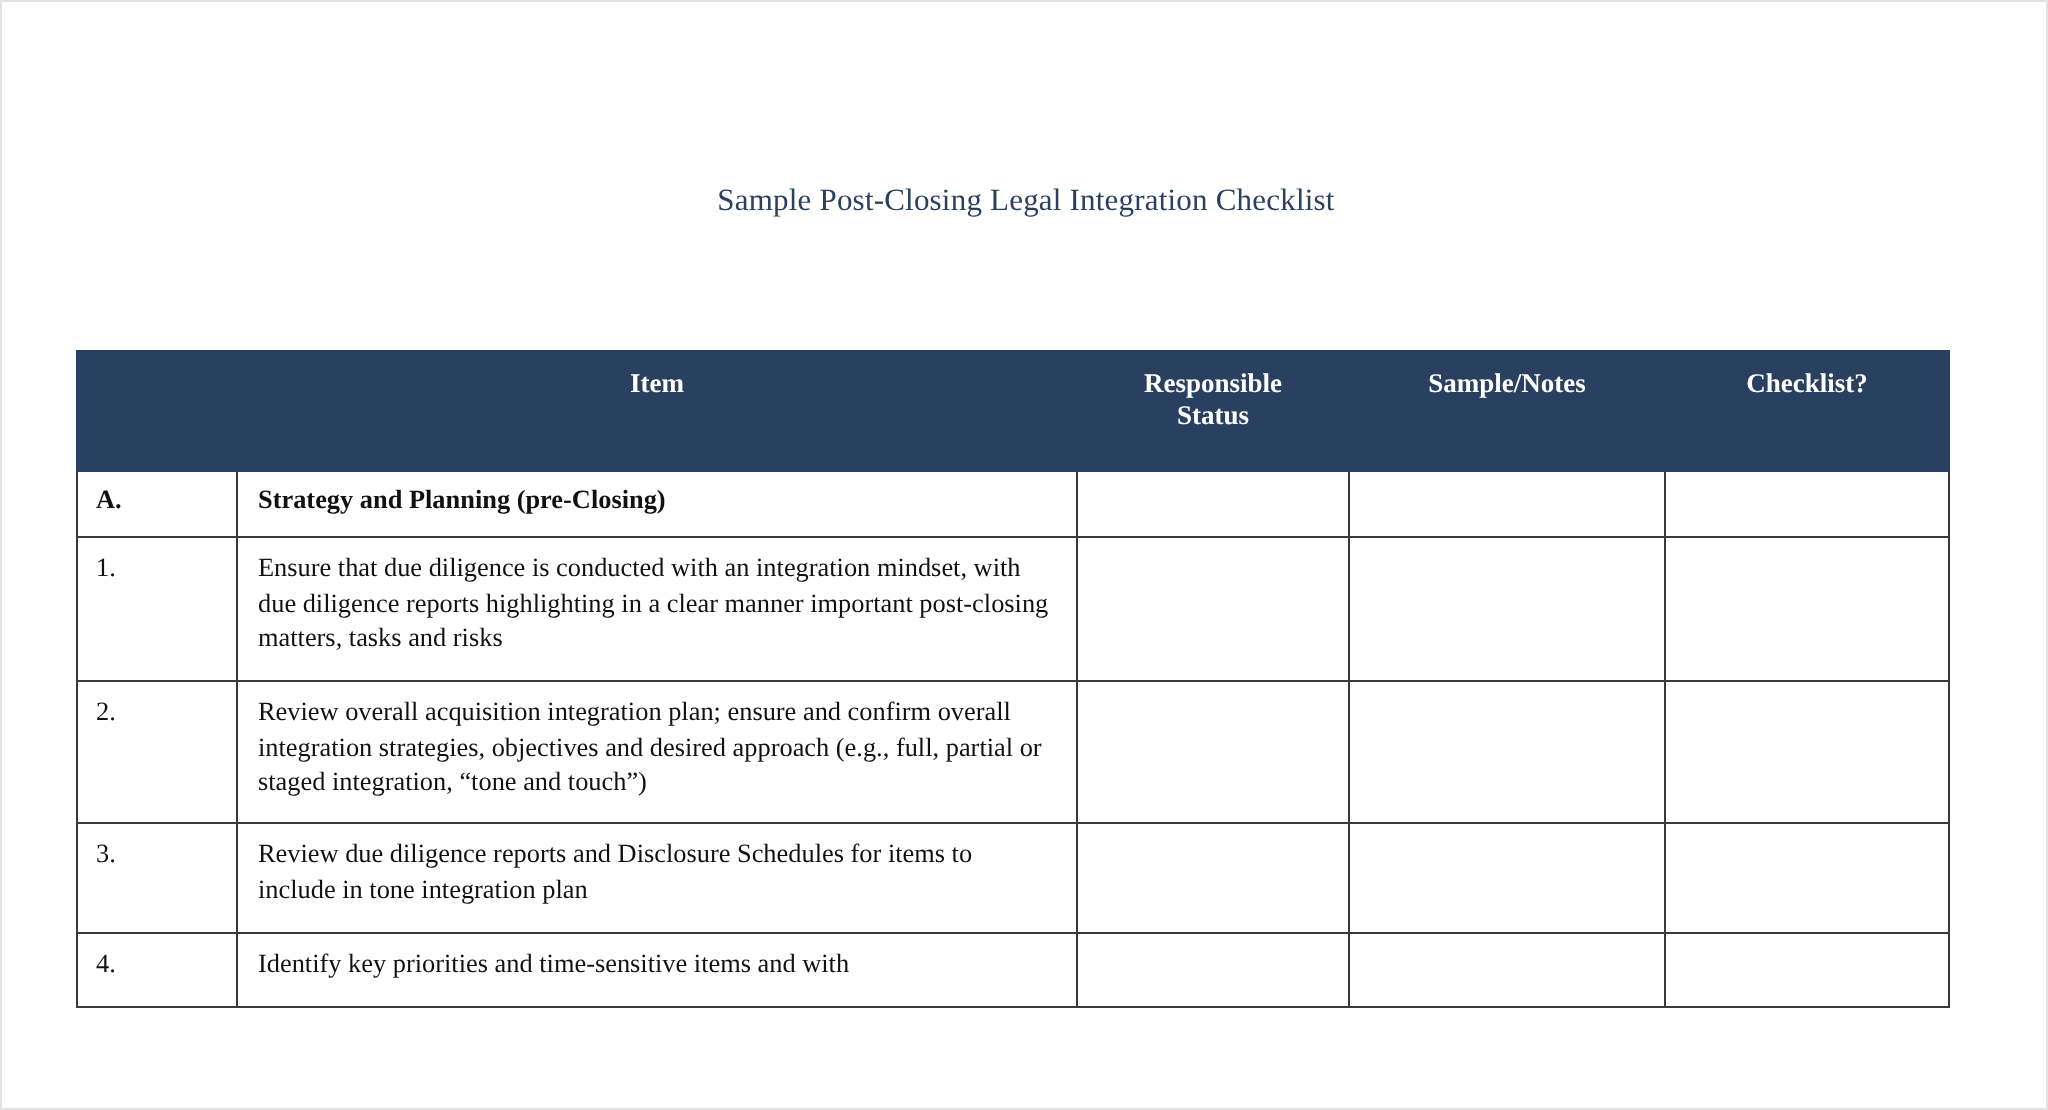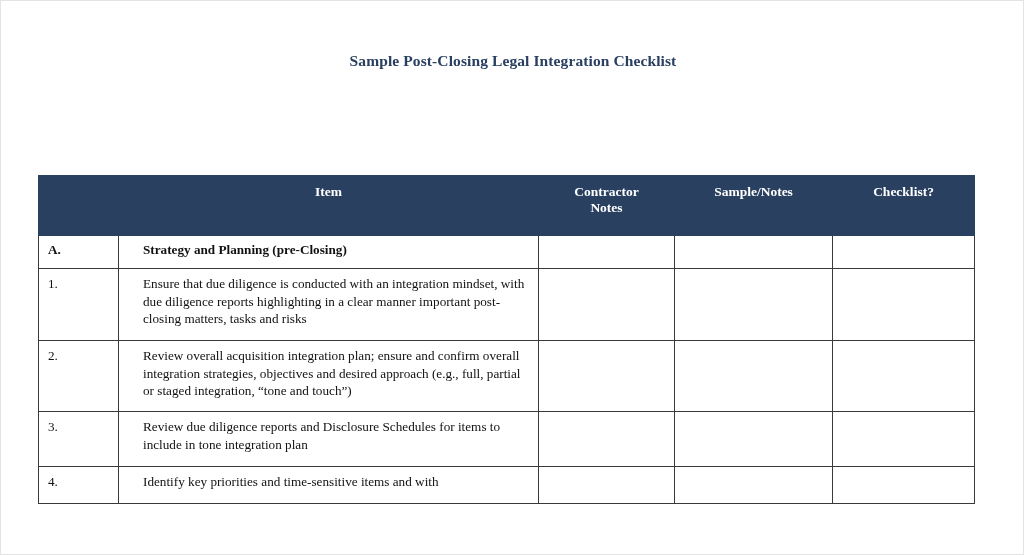--- a/index.html
+++ b/index.html
@@ -29,25 +29,26 @@
   
   .title-block {
     position: absolute;
     left: 0;
     top: 50px;
     width: 1024px;
     text-align: center;
   }
   .title-line {
     font-family: "Liberation Serif", serif;
-    font-weight: bold;
+    font-weight: normal;
     font-size: 15.5px;
     line-height: 19px;
     color: #2a4061;
     letter-spacing: 0.1px;
+    margin-top: 40px;
   }
   .title-line sup {
     font-size: 9.5px;
     vertical-align: super;
     line-height: 0;
   }
 
   
   .checklist-table {
     position: absolute;
@@ -94,21 +95,21 @@
     font-family: "Liberation Serif", serif;
     font-size: 13.2px;
     line-height: 17.6px;
     color: #111111;
   }
   td.num-cell {
     padding: 6px 0 6px 9px;
     font-size: 13.2px;
   }
   td.item-cell {
-    padding: 6px 10px 6px 24px;
+    padding: 6px 10px 6px 10px;
   }
   td.empty-cell {
     padding: 0;
   }
 
   
   tr.section-row td.num-cell,
   tr.section-row td.item-cell {
     font-weight: bold;
     padding-top: 5px;
@@ -136,21 +137,21 @@
       <col class="c-num">
       <col class="c-item">
       <col class="c-resp">
       <col class="c-status">
       <col class="c-done">
     </colgroup>
     <thead>
       <tr>
         <th class="blank-head"></th>
         <th>Item</th>
-        <th><span>Contractor</span><br><span>Notes</span></th>
+        <th><span>Responsible</span><br><span>Status</span></th>
         <th>Sample/Notes</th>
         <th>Checklist?</th>
       </tr>
     </thead>
     <tbody>
 
       <tr class="section-row">
         <td class="num-cell">A.</td>
         <td class="item-cell">Strategy and Planning (pre-Closing)</td>
         <td class="empty-cell"></td>

